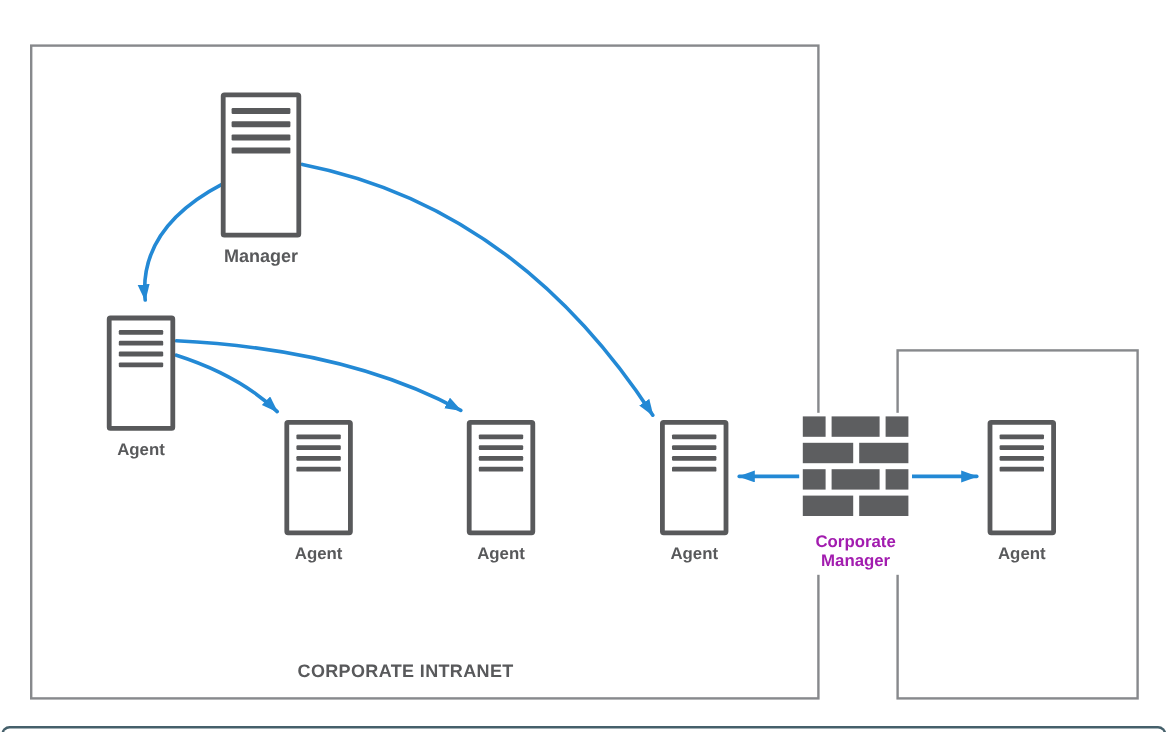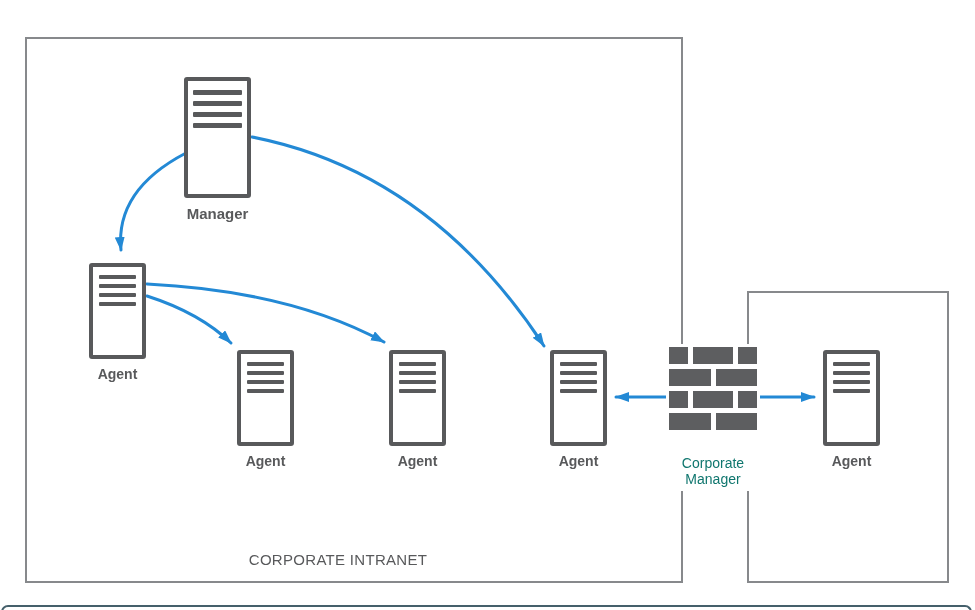--- a/index.html
+++ b/index.html
@@ -4,21 +4,21 @@
 <style>
   html,body{margin:0;padding:0;background:#fff;}
   .canvas{
     position:relative;width:975px;height:610px;background:#ffffff;
     font-family:"Liberation Sans",sans-serif;overflow:hidden;
   }
   .zone-box{position:absolute;border:2px solid #87898c;background:transparent;box-sizing:border-box;}
   .zone-intranet{left:25px;top:37px;width:658px;height:546px;}
   .zone-internet{left:747px;top:291px;width:202px;height:292px;}
   .zone-label{
-    position:absolute;font-weight:400;font-size:15px;color:#58595b;
+    position:absolute;font-weight:700;font-size:15px;color:#58595b;
     letter-spacing:.3px;text-align:center;
   }
   .zone-label-intranet{left:25px;width:626px;top:551px;}
   .zone-label-internet{left:747px;width:202px;top:551px;}
 
   .arrows{position:absolute;left:0;top:0;z-index:2;}
 
   .server{position:absolute;display:flex;flex-direction:column;align-items:center;z-index:3;}
   .server-box{box-sizing:border-box;background:#fff;border:4px solid #58595b;border-radius:3px;}
   .bar{background:#58595b;border-radius:1px;}
@@ -33,22 +33,22 @@
     position:absolute;left:666px;top:344px;width:94px;padding-top:3px;
     background:#fff;z-index:4;display:flex;flex-direction:column;align-items:center;
   }
   .brick-wall{width:88px;display:flex;flex-direction:column;}
   .brick-row{display:flex;gap:5px;margin-bottom:5px;}
   .brick{background:#5d5e60;height:17px;}
   .brick-half{width:19px;}
   .brick-full{width:40px;}
   .brick-wide{flex:1;}
   .fw-label{
-    margin-top:20px;text-align:center;font-weight:400;font-size:14px;
-    line-height:16px;color:#0f766e;padding-bottom:4px;
+    margin-top:8px;text-align:center;font-weight:700;font-size:14px;
+    line-height:16px;color:#a21caf;padding-bottom:4px;
   }
   .bottom-panel{
     position:absolute;left:1px;right:3px;top:605px;height:10px;background:#fff;
     border:2.5px solid #45606b;border-bottom:none;border-radius:7px 7px 0 0;z-index:5;
   }
 </style>
 </head>
 <body>
 
 <div class="canvas">

